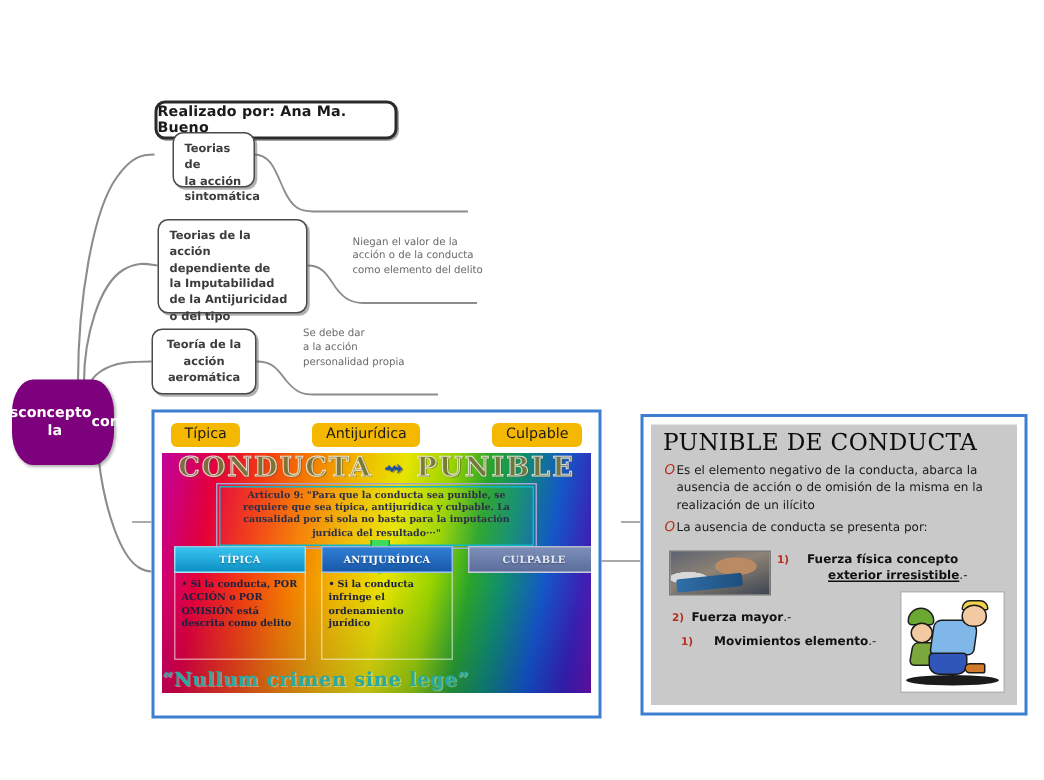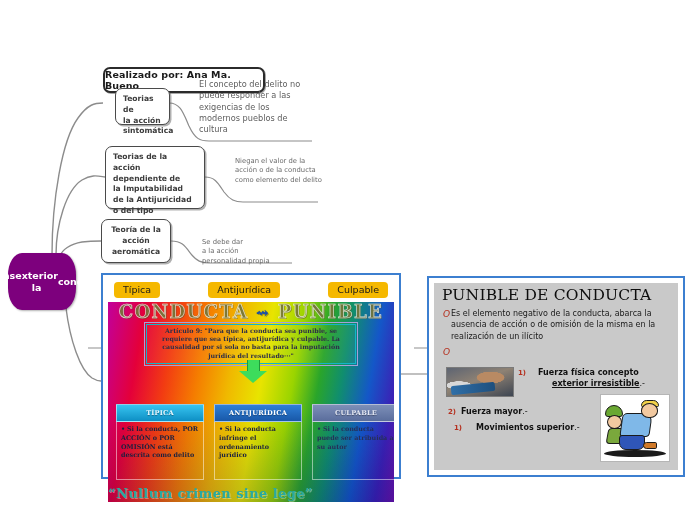--- a/index.html
+++ b/index.html
@@ -68,21 +68,21 @@
   .bx3 { left: 101px; top: 219px; width: 70px; height: 44px; text-align: center; }
 
   
   .leaf-text {
     position: absolute;
     color: #6a6a6a;
     line-height: 1.38;
   }
   .lf1 { left: 199px; top: 79px;  width: 112px; font-size: 8.2px; color: #5e5e5e; }
   .lf2 { left: 235px; top: 157px; width: 90px;  font-size: 6.8px; }
-  .lf3 { left: 202px; top: 238px; width: 92px;  font-size: 6.8px; }
+  .lf3 { left: 202px; top: 218px; width: 92px;  font-size: 6.8px; }
 
   
   .slide-left {
     position: absolute;
     left: 101px; top: 273px;
     width: 300px; height: 206px;
     border: 2px solid #3c7fd0;
     background: #ffffff;
     padding: 5px 5px 4px 5px;
   }
@@ -94,21 +94,21 @@
     background: #f5b800;
     border-radius: 4px;
     color: #1a1a1a;
     font-size: 9.5px;
     padding: 2px 9px 3px 9px;
     white-space: nowrap;
     font-family: "DejaVu Sans", "Liberation Sans", sans-serif;
   }
   .rainbow {
     position: relative;
-    height: 200px;
+    height: 160px;
     margin: 1px 0 0 0;
     background:
       linear-gradient(180deg, rgba(255,255,255,0) 55%, rgba(0,0,90,.18) 100%),
       linear-gradient(100deg,
         #c2009b 0%, #e4003a 12%, #f23c12 22%, #f57d00 32%,
         #f0b800 42%, #e8e400 52%, #9ad400 62%, #2aa52a 70%,
         #108e6e 77%, #1457c8 86%, #3b21b5 94%, #6b12a8 100%);
     overflow: hidden;
   }
   .rb-title {
@@ -373,37 +373,34 @@
       <path d="M 414 348 L 427 348"></path>
     </g>
   </svg>
 
   <div class="author-box">
     <span>Realizado por: Ana Ma. Bueno</span>
   </div>
 
   <div class="root-node">
     <span>Teorias que</span>
-    <span>exterior la</span>
+    <span>concepto la</span>
     <span>conducta</span>
   </div>
 
   <div class="branch-box bx1">
     <span>Teorias de<br>la acción<br>sintomática</span>
   </div>
   <div class="branch-box bx2">
     <span>Teorias de la acción<br>dependiente de<br>la Imputabilidad<br>de la Antijuricidad<br>o del tipo</span>
   </div>
   <div class="branch-box bx3">
     <span>Teoría de la<br>acción<br>aeromática</span>
   </div>
 
-  <div class="leaf-text lf1">
-    <span>El concepto del delito no puede responder a las exigencias de los modernos pueblos de cultura</span>
-  </div>
   <div class="leaf-text lf2">
     <span>Niegan el valor de la acción o de la conducta como elemento del delito</span>
   </div>
   <div class="leaf-text lf3">
     <span>Se debe dar<br>a la acción<br>personalidad propia</span>
   </div>
 
   <div class="slide-left">
 
     <div class="pill-row">
@@ -437,60 +434,58 @@
           </div>
         </div>
         <div class="card c2">
           <div class="card-head">ANTIJURÍDICA</div>
           <div class="card-body">
             <span class="b">•</span><span>Si la conducta infringe el ordenamiento jurídico</span>
           </div>
         </div>
         <div class="card c3">
           <div class="card-head">CULPABLE</div>
-          <div class="card-body">
-            <span class="b">•</span><span>Si la conducta puede ser atribuida a su autor</span>
-          </div>
         </div>
       </div>
 
       <div class="rb-foot">“Nullum crimen sine lege”</div>
     </div>
   </div>
 
   <div class="slide-right">
     <div class="rp-inner">
 
       <div class="rp-title">PUNIBLE DE CONDUCTA</div>
 
       <div class="rp-bullet">
         <span class="o">O</span>
         <span>Es el elemento negativo de la conducta, abarca la ausencia de acción o de omisión de la misma en la realización de un ilícito</span>
       </div>
 
       <div class="rp-bullet">
         <span class="o">O</span>
+        <span>La ausencia de conducta se presenta por:</span>
       </div>
 
       <div class="photo1"></div>
 
       <div class="rp-num" style="left:84px; top:86px;">1)</div>
       <div class="rp-item" style="left:104px; top:85px;">
         <span>Fuerza física concepto</span><br>
         <span style="padding-left:14px; display:inline-block;text-decoration:underline;">exterior irresistible</span><span class="tail">.-</span>
       </div>
 
       <div class="rp-num" style="left:14px; top:125px;">2)</div>
       <div class="rp-item" style="left:27px; top:124px;">
         <span>Fuerza mayor</span><span class="tail">.-</span>
       </div>
 
       <div class="rp-num" style="left:20px; top:141px;">1)</div>
       <div class="rp-item" style="left:42px; top:140px;">
-        <span>Movimientos superior</span><span class="tail">.-</span>
+        <span>Movimientos elemento</span><span class="tail">.-</span>
       </div>
 
       <div class="photo2">
         <div class="v-leaf"></div>
         <div class="v-head"></div>
         <div class="v-body"></div>
         <div class="p-body"></div>
         <div class="p-legs"></div>
         <div class="p-hair"></div>
         <div class="p-head"></div>

